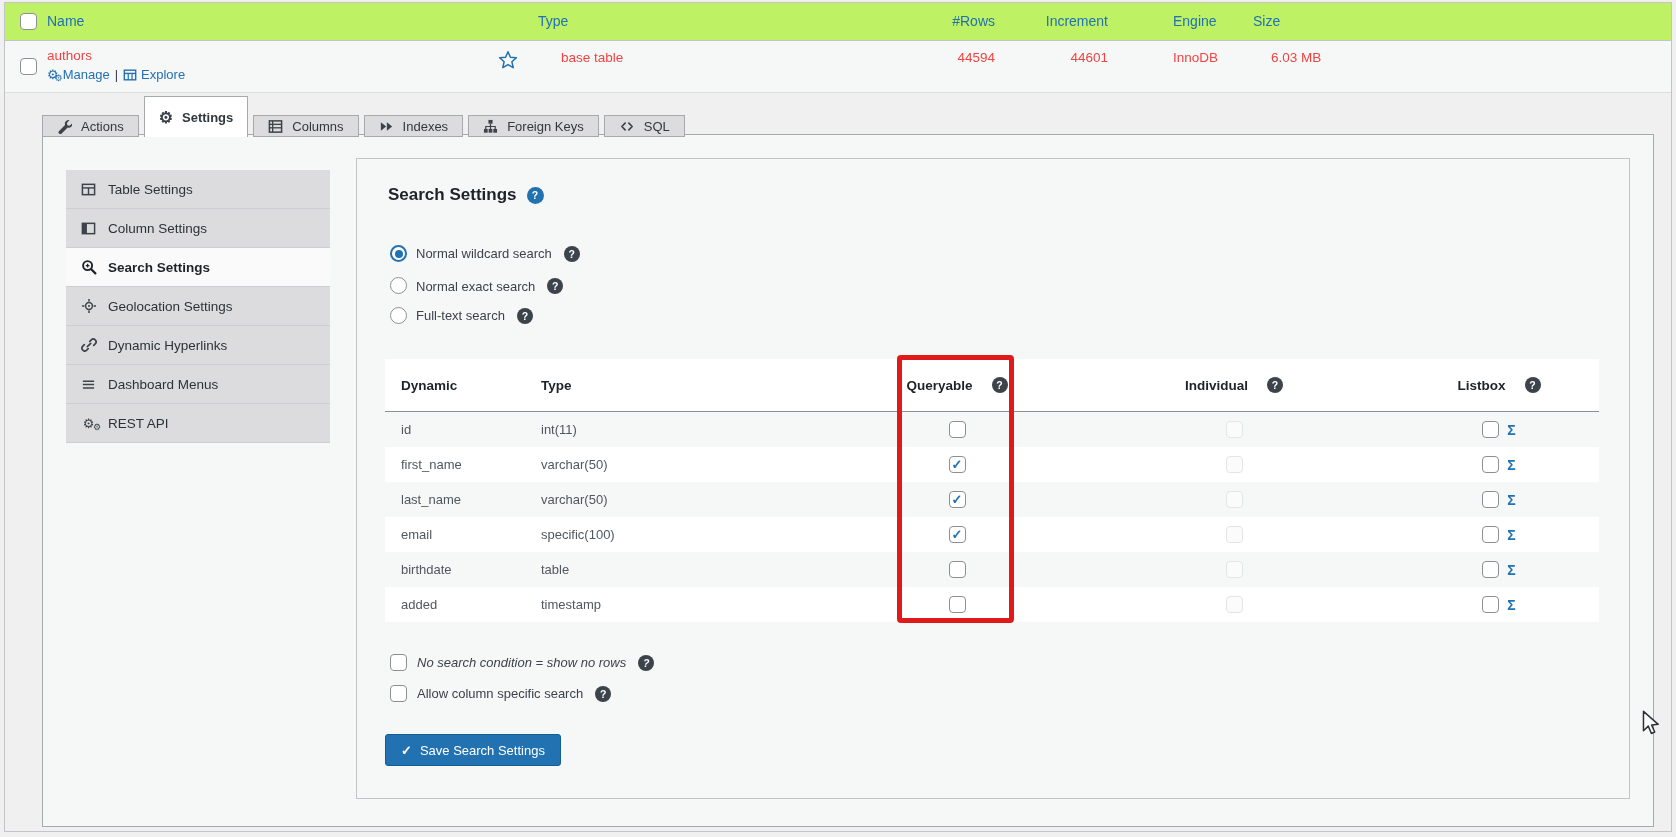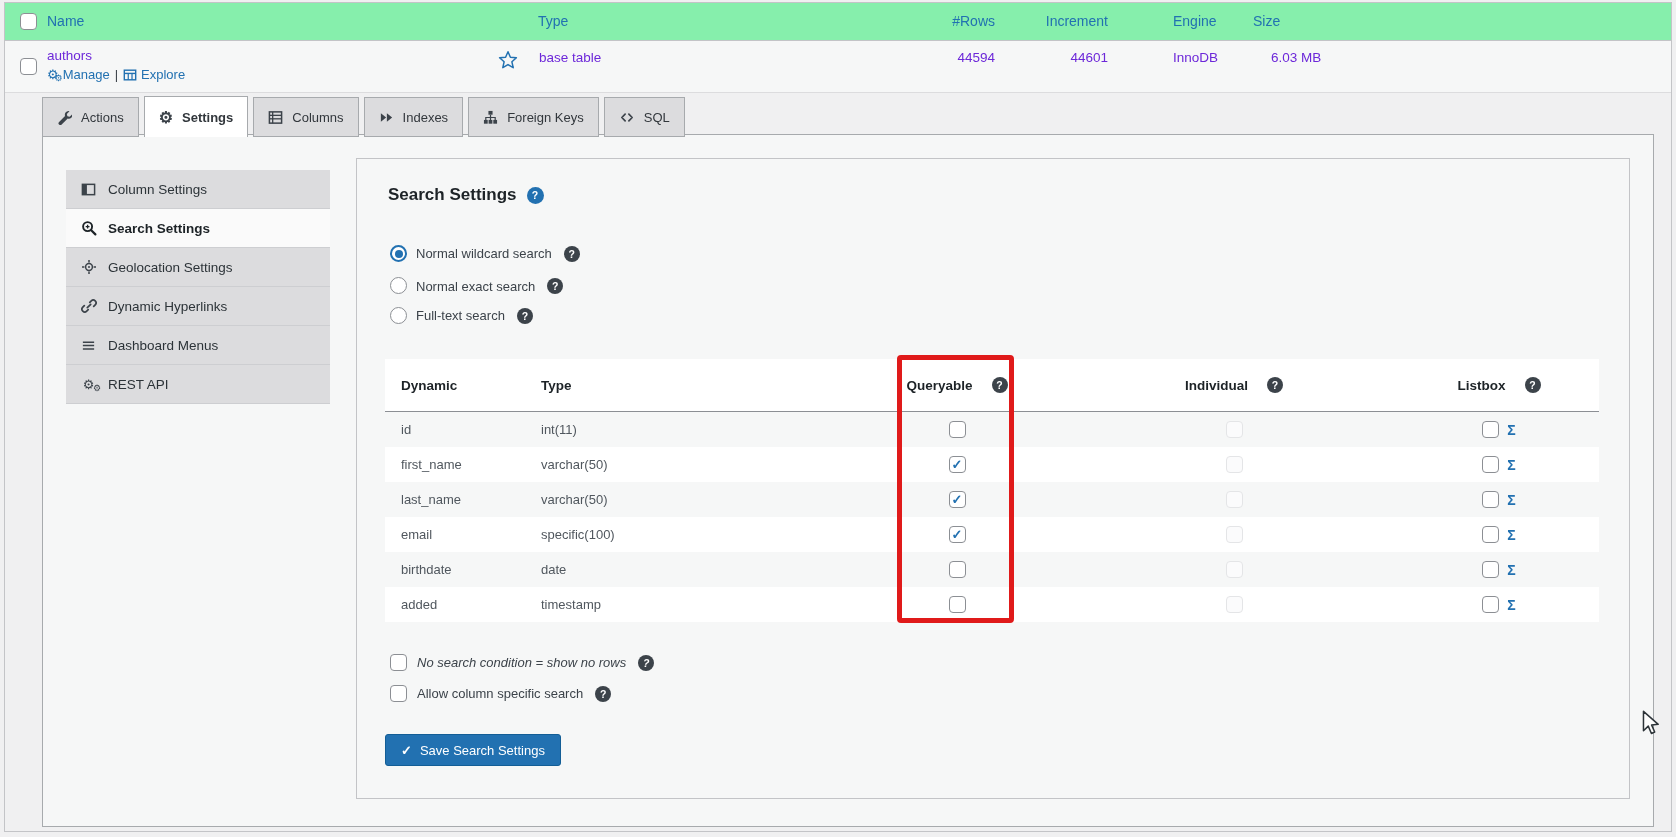--- a/index.html
+++ b/index.html
@@ -3,24 +3,24 @@
 <meta charset="utf-8">
 <style>
   html,body{margin:0;padding:0;}
   body{font-family:"Liberation Sans", sans-serif;background:#e8e8ea;}
   .screen{position:relative;width:1676px;height:837px;background:#f0f0f1;overflow:hidden;
           font-family:"Liberation Sans", sans-serif;color:#3c434a;}
   .abs{position:absolute;}
   .frame{left:4px;top:2px;right:4px;bottom:5px;border:1px solid #c3c4c7;background:#f0f0f1;}
 
   
-  .list-header{left:5px;top:3px;width:1666px;height:37px;background:#86efac;border-bottom:1px solid #c3c4c7;}
+  .list-header{left:5px;top:3px;width:1666px;height:37px;background:#bef264;border-bottom:1px solid #c3c4c7;}
   .list-row{left:5px;top:41px;width:1666px;height:51px;background:#f6f7f7;border-bottom:1px solid #dcdcde;}
   .hlabel{color:#2271b1;font-size:14px;top:10px;}
-  .vlabel{color:#6d28d9;font-size:13.5px;top:9px;}
+  .vlabel{color:#ef4444;font-size:13.5px;top:9px;}
   .num{text-align:right;}
 
   .cb{width:17px;height:17px;border:1px solid #8c8f94;border-radius:4px;background:#fff;
       display:inline-flex;align-items:center;justify-content:center;box-sizing:border-box;
       font-size:13px;font-weight:bold;color:#2271b1;flex:0 0 auto;}
   .cb.is-on::after{content:"\2713";}
   .cb.disabled{border-color:#e4e5e7;background:#fbfbfc;}
 
   .radio{width:17px;height:17px;border:1px solid #8c8f94;border-radius:50%;background:#fff;
          box-sizing:border-box;position:relative;flex:0 0 auto;}
@@ -30,21 +30,21 @@
   .links{display:flex;align-items:center;gap:5px;font-size:13px;color:#2271b1;}
   .links a{color:#2271b1;text-decoration:none;display:inline-flex;align-items:center;gap:4px;}
   .sep{color:#3c434a;}
 
   .gearwrap{position:relative;display:inline-block;line-height:1;}
   .gear-big{font-size:13px;}
   .gear-small{position:absolute;font-size:9px;right:-4px;bottom:-2px;}
 
   
   .tabs{left:42px;top:96px;display:flex;gap:5px;align-items:flex-end;z-index:3;}
-  .tab{height:40px;box-sizing:border-box;border:1px solid #a7aaad;background:#dcdcde;
+  .tab{height:22px;box-sizing:border-box;border:1px solid #a7aaad;background:#dcdcde;
        display:flex;align-items:center;gap:9px;padding:0 14px;font-size:13px;color:#32373c;
        font-weight:500;cursor:default;}
   .tab .ticon{color:#3c434a;display:inline-flex;}
   .tab.active{background:#ffffff;height:41px;border-bottom:none;font-weight:bold;}
 
   
   .tab-panel{left:42px;top:134px;width:1612px;height:693px;border:1px solid #a7aaad;background:#f6f7f7;box-sizing:border-box;}
 
   
   .sidebar{left:66px;top:170px;width:264px;z-index:2;}
@@ -125,21 +125,21 @@
             </svg>
         </span>
         <span>Explore</span>
       </a>
     </div>
     <span class="abs star" style="left:493px;top:9px;">
       <svg width="20" height="20" viewBox="0 0 20 20">
           <polygon points="10,1.8 12.4,7.3 18.4,7.8 13.9,11.8 15.2,17.7 10,14.6 4.8,17.7 6.1,11.8 1.6,7.8 7.6,7.3" fill="none" stroke="#2271b1" stroke-width="1.5" stroke-linejoin="round"></polygon>
         </svg>
     </span>
-    <span class="abs vlabel" style="left:534px;text-align:right;">base table</span>
+    <span class="abs vlabel" style="left:556px;text-align:right;">base table</span>
     <span class="abs vlabel num" style="left:890px;width:100px;">44594</span>
     <span class="abs vlabel num" style="left:1000px;width:103px;">44601</span>
     <span class="abs vlabel" style="left:1168px;">InnoDB</span>
     <span class="abs vlabel" style="left:1266px;">6.03 MB</span>
   </div>
 
   <div class="abs tabs">
     <div class="tab">
       <span class="ticon">
         <svg width="15" height="15" viewBox="0 0 16 16">
@@ -191,20 +191,30 @@
             <path d="M6 4.5 L2.5 8 L6 11.5 M10 4.5 L13.5 8 L10 11.5" fill="none" stroke="#3c434a" stroke-width="1.8" stroke-linecap="round" stroke-linejoin="round"></path>
           </svg>
       </span>
       <span>SQL</span>
     </div>
   </div>
 
   <div class="abs tab-panel"></div>
 
   <div class="abs sidebar">
+    <div class="side-item">
+      <span class="sicon">
+        <svg width="15" height="15" viewBox="0 0 16 16">
+            <rect x="1.5" y="2.5" width="13" height="11" fill="none" stroke="#3c434a" stroke-width="1.6"></rect>
+            <line x1="1.5" y1="6.3" x2="14.5" y2="6.3" stroke="#3c434a" stroke-width="1.5"></line>
+            <line x1="8" y1="6.3" x2="8" y2="13.5" stroke="#3c434a" stroke-width="1.5"></line>
+          </svg>
+      </span>
+      <span>Table Settings</span>
+    </div>
     <div class="side-item">
       <span class="sicon">
         <svg width="15" height="15" viewBox="0 0 16 16">
             <rect x="1.5" y="2.5" width="13" height="11" fill="none" stroke="#3c434a" stroke-width="1.6"></rect>
             <rect x="1.5" y="2.5" width="4.8" height="11" fill="#3c434a"></rect>
           </svg>
       </span>
       <span>Column Settings</span>
     </div>
     <div class="side-item active">
@@ -347,21 +357,21 @@
           <div class="c4">
               <span class="cb disabled"></span>
             </div>
           <div class="c5">
               <span class="cb"></span>
               <span class="sigma">Σ</span>
             </div>
         </div>
         <div class="trow">
           <div class="c1">birthdate</div>
-          <div class="c2">date</div>
+          <div class="c2">table</div>
           <div class="c3">
               <span class="cb"></span>
             </div>
           <div class="c4">
               <span class="cb disabled"></span>
             </div>
           <div class="c5">
               <span class="cb"></span>
               <span class="sigma">Σ</span>
             </div>

